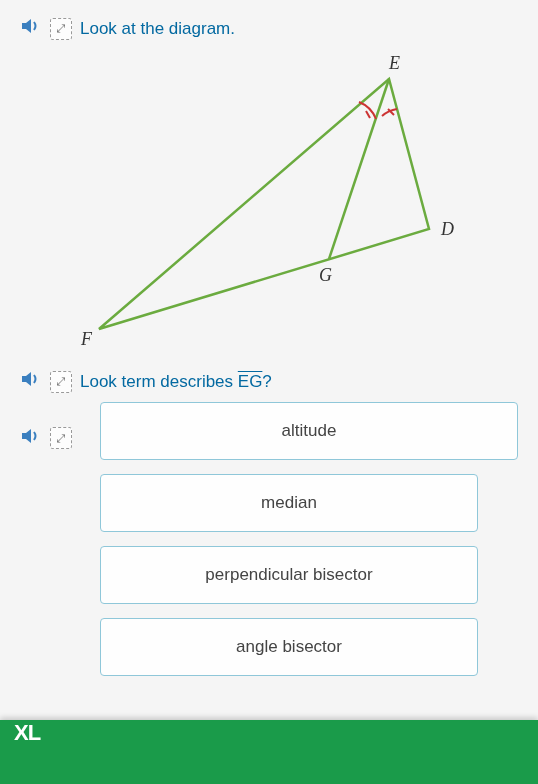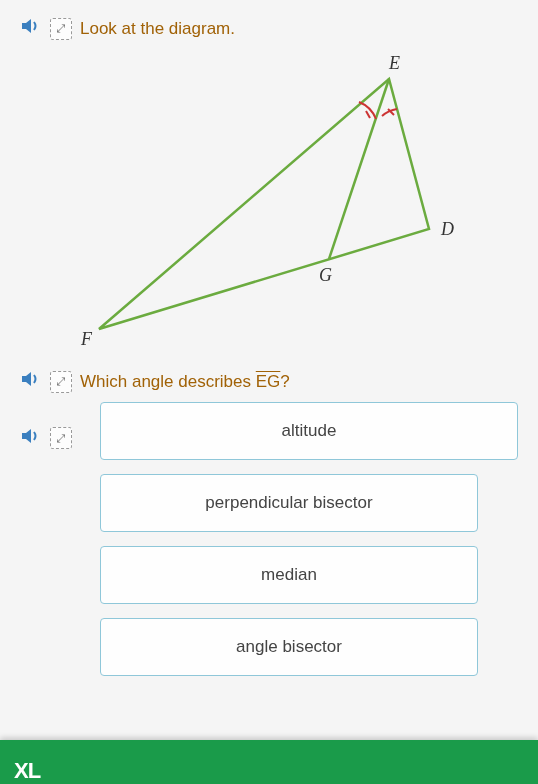--- a/index.html
+++ b/index.html
@@ -35,21 +35,21 @@
       display: flex;
       align-items: center;
       justify-content: center;
       font-size: 11px;
       color: #666;
       flex-shrink: 0;
       background: #fdfdfd;
     }
     .prompt-text {
       font-size: 17px;
-      color: #a16207;
+      color: #0369a1;
     }
     .diagram-area {
       width: 100%;
       height: 310px;
       margin: 0 auto 10px auto;
       position: relative;
     }
     .diagram-area svg {
       display: block;
       margin: 0 auto;
@@ -80,25 +80,25 @@
       flex: 1;
       padding-left: 20px;
     }
     .question-row .prompt-text { white-space: nowrap; }
     .overline { text-decoration: overline; }
     .footer-bar {
       position: absolute;
       left: 0;
       right: 0;
       bottom: 0;
-      height: 44px;
+      height: 64px;
       background: #1a9b4a;
       color: #fff;
       display: flex;
-      align-items: flex-end;
+      align-items: flex-start;
       padding-left: 14px;
       font-size: 16px;
       box-shadow: 0 -2px 6px rgba(0,0,0,0.2);
     }
     .logo-fragment {
       font-weight: 900;
       font-size: 22px;
       letter-spacing: -1px;
       margin-right: 10px;
     }
@@ -142,40 +142,40 @@
 
   <div class="prompt-row question-row">
     <span class="speaker-icon">
       <svg width="22" height="20" viewBox="0 0 22 20">
         <path d="M2 7 L6 7 L11 3 L11 17 L6 13 L2 13 Z" fill="#3a7fbf"></path>
         <path d="M14 6 Q17 10 14 14" fill="none" stroke="#3a7fbf" stroke-width="2"></path>
       </svg>
     </span>
     <span class="translate-icon">⤢</span>
     <span class="prompt-text">
-      <span>Which angle describes </span><span class="overline">EG</span><span>?</span>
+      <span>Look term describes </span><span class="overline">EG</span><span>?</span>
     </span>
   </div>
 
   <div class="answer-row">
     <span class="speaker-icon">
       <svg width="22" height="20" viewBox="0 0 22 20">
         <path d="M2 7 L6 7 L11 3 L11 17 L6 13 L2 13 Z" fill="#3a7fbf"></path>
         <path d="M14 6 Q17 10 14 14" fill="none" stroke="#3a7fbf" stroke-width="2"></path>
       </svg>
     </span>
     <span class="translate-icon">⤢</span>
     <div class="answers-inline" style="flex:1">
       <button class="answer-btn">altitude</button>
     </div>
   </div>
 
   <div class="answers">
+    <button class="answer-btn">median</button>
     <button class="answer-btn">perpendicular bisector</button>
-    <button class="answer-btn">median</button>
     <button class="answer-btn" style="margin-bottom:12px">angle bisector</button>
   </div>
 
 </div>
 
 <div class="footer-bar">
   <span class="logo-fragment">XL</span>
 </div>
 
 </body></html>

